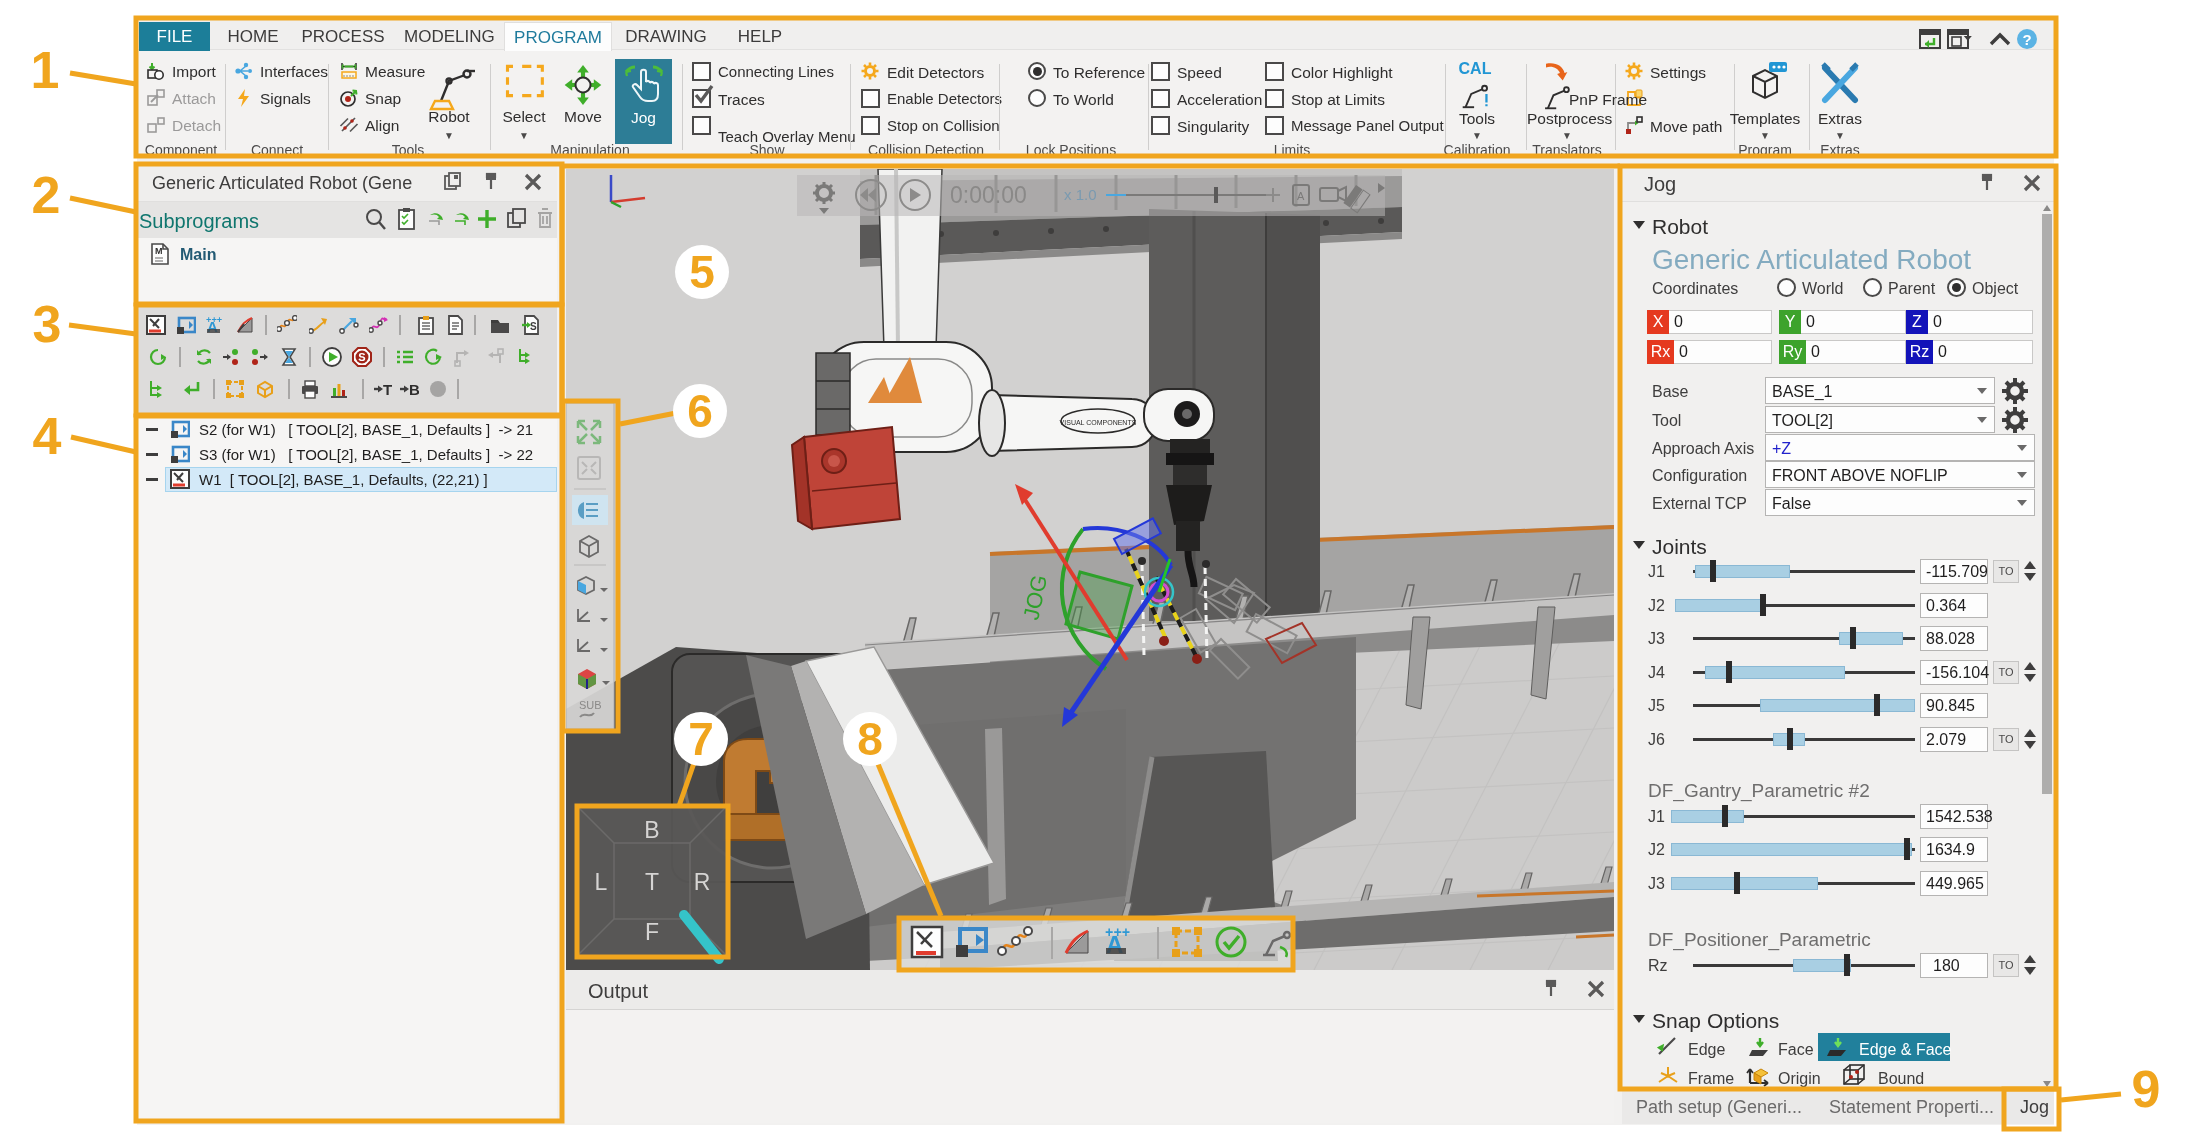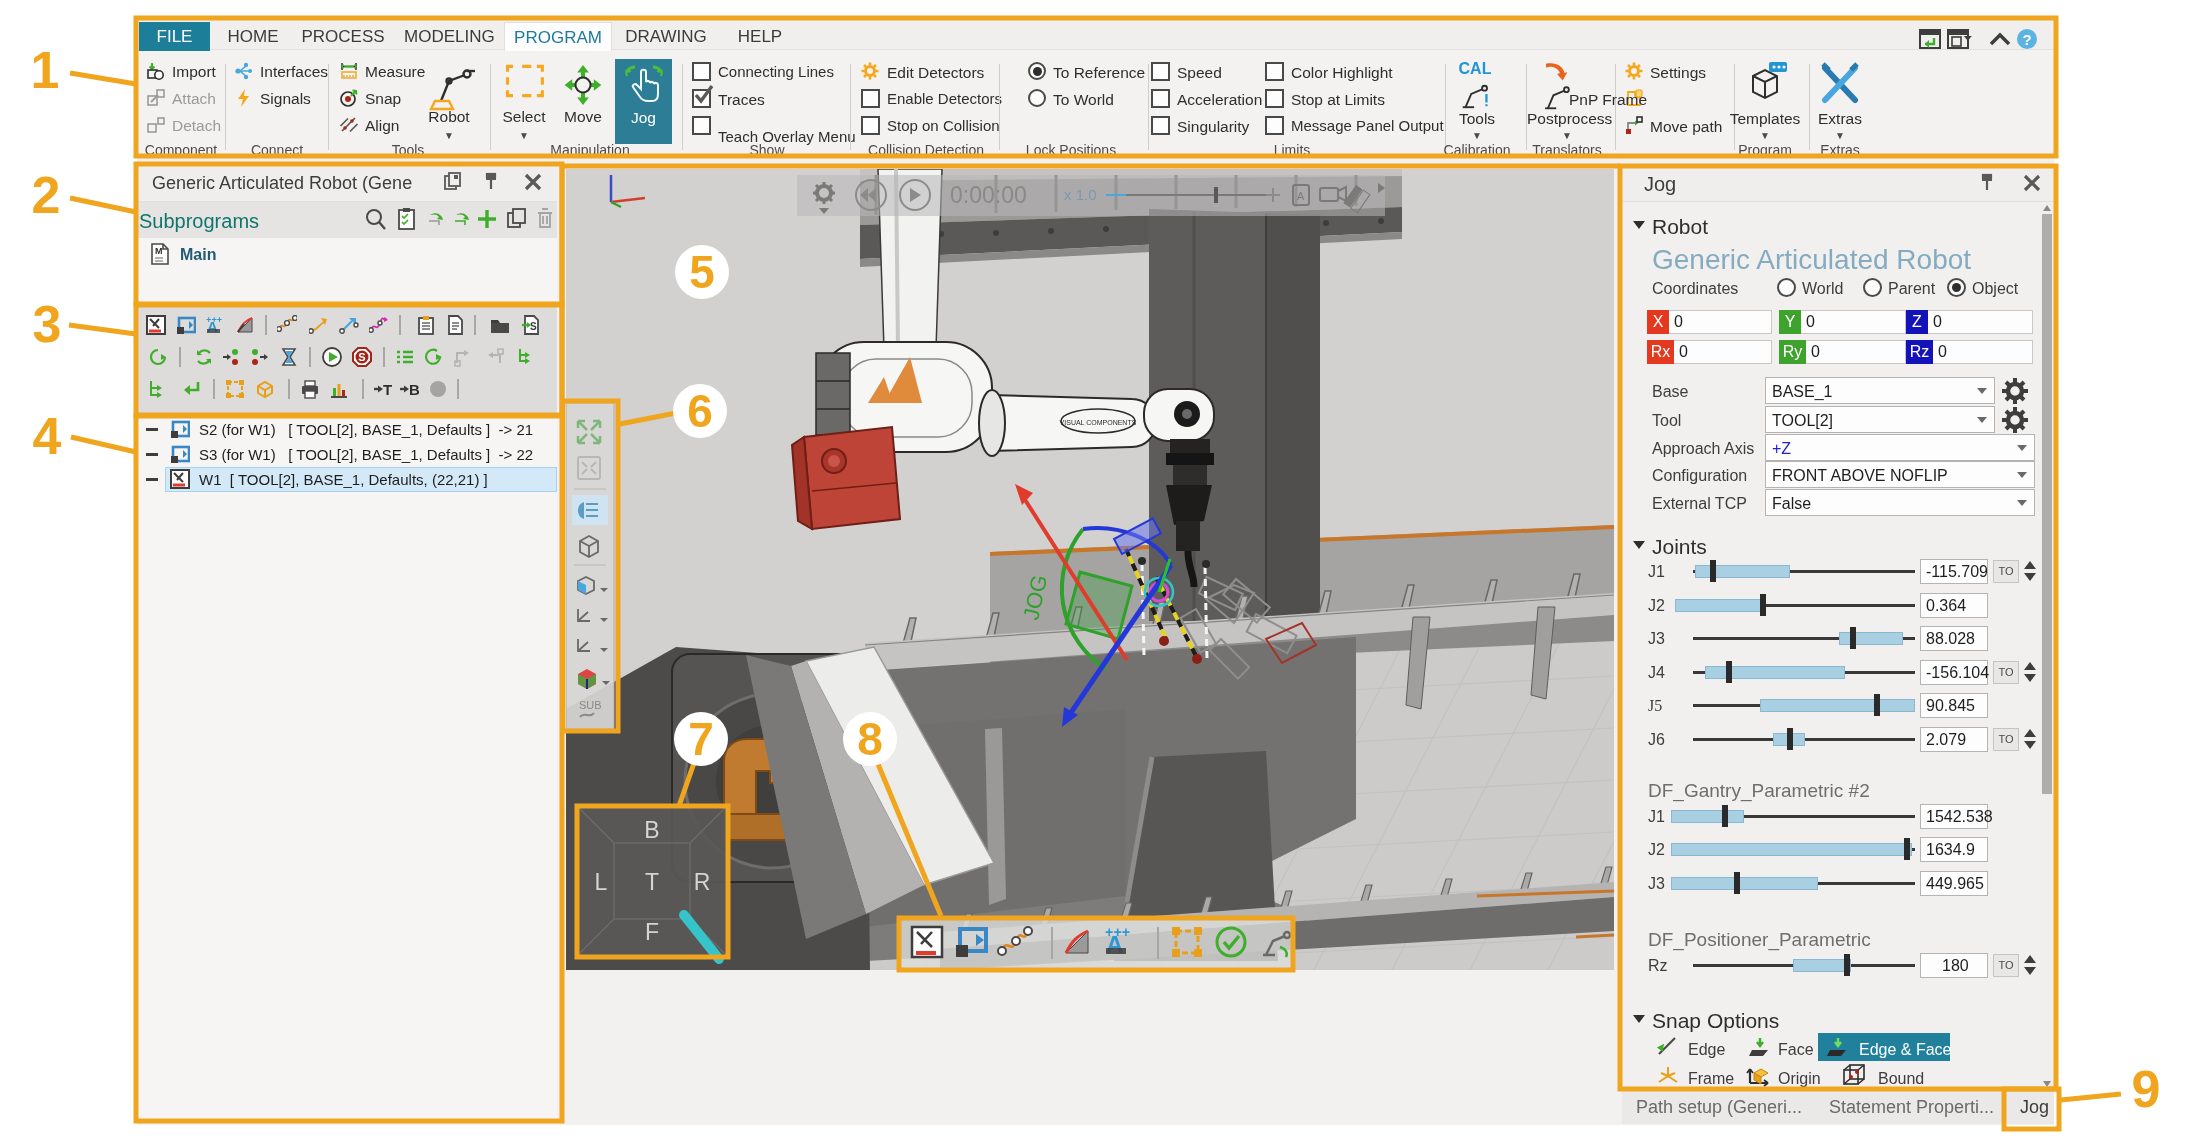--- a/index.html
+++ b/index.html
@@ -770,20 +770,31 @@
       </g>
 <g transform="translate(694,758)">
         <g stroke="#6a6969" stroke-width="2.5" fill="none">
           <path d="M6 28l7-14 12-5"></path>
           <circle cx="27" cy="8" r="3"></circle>
           <path d="M3 28h12"></path>
         </g>
         <path d="M20 20c6 2 8 6 6 10" stroke="#3fae2a" stroke-width="2.5" fill="none"></path>
       </g>
 </svg>
+<div id="output" class="abs" style="left:566px; top:970px; width:1048px; height:153px; background:#f3f2f1;">
+<div class="abs" style="left:0;top:0;width:1048px;height:40px;background:#ecebea;border-bottom:1px solid #d5d4d3;"></div>
+<div class="txt" style="left:22px;top:10px;font-size:20px;color:#3e3d3d;">Output</div>
+<svg class="abs" style="left:975px;top:9px;" width="70" height="22">
+        <g stroke="#5a5959" stroke-width="2.2">
+          <path d="M10 2v5M5 7h10M10 7v10" fill="none"></path>
+          <rect x="6" y="2" width="8" height="3" fill="#5a5959"></rect>
+        </g>
+        <path d="M48 3l14 14M62 3L48 17" stroke="#5a5959" stroke-width="3.2"></path>
+      </svg>
+</div>
 <div id="rightpanel" class="abs" style="left:1622px; top:164px; width:432px; height:925px; background:#f1f0ef;">
 <div class="abs" style="left:0;top:0;width:432px;height:38px;background:#efeeed;border-bottom:1px solid #e0dfde;"></div>
 <div class="txt" style="left:22px;top:9px;font-size:20px;color:#3e3d3d;">Jog</div>
 <svg class="abs" style="left:355px;top:9px;" width="70" height="22">
         <g stroke="#5a5959" stroke-width="2.2">
           <path d="M10 2v5M5 7h10M10 7v10" fill="none"></path>
           <rect x="6" y="2" width="8" height="3" fill="#5a5959"></rect>
         </g>
         <path d="M48 3l14 14M62 3L48 17" stroke="#5a5959" stroke-width="3.2"></path>
       </svg>
@@ -891,21 +902,21 @@
 <div class="txt" style="left:26px;top:500px;color:#3e3d3d;">J4</div>
 <div class="abs" style="left:71px;top:507px;width:222px;height:3px;background:#3a3939;"></div>
 <div class="abs" style="left:83px;top:502px;width:140px;height:13px;background:#a9cfe3;border:1px solid #8ab8d4;"></div>
 <div class="abs" style="left:104px;top:497px;width:6px;height:22px;background:#2b2a2a;"></div>
 <div class="abs" style="left:298px;top:496px;width:68px;height:25px;background:#fdfdfd;border:1px solid #b5b4b3;font-size:16px;color:#1f1e1e;line-height:23px;padding-left:5px;">-156.104</div>
 <div class="abs" style="left:371px;top:497px;width:26px;height:23px;background:#e8e7e6;border:1px solid #c5c4c3;font-size:11px;color:#4a4949;text-align:center;line-height:21px;">TO</div>
 <svg class="abs" style="left:400px;top:496px;" width="16" height="24">
         <path d="M8 2l6 8H2z" fill="#3e3d3d"></path>
         <path d="M8 22l6-8H2z" fill="#3e3d3d"></path>
       </svg>
-<div class="txt" style="left:26px;top:533px;color:#3e3d3d;font-family:Liberation Serif, serif;">J5</div>
+<div class="txt" style="left:26px;top:533px;color:#3e3d3d;">J5</div>
 <div class="abs" style="left:71px;top:540px;width:222px;height:3px;background:#3a3939;"></div>
 <div class="abs" style="left:138px;top:535px;width:155px;height:13px;background:#a9cfe3;border:1px solid #8ab8d4;"></div>
 <div class="abs" style="left:252px;top:530px;width:6px;height:22px;background:#2b2a2a;"></div>
 <div class="abs" style="left:298px;top:529px;width:68px;height:25px;background:#fdfdfd;border:1px solid #b5b4b3;font-size:16px;color:#1f1e1e;line-height:23px;padding-left:5px;">90.845</div>
 <div class="txt" style="left:26px;top:567px;color:#3e3d3d;">J6</div>
 <div class="abs" style="left:71px;top:574px;width:222px;height:3px;background:#3a3939;"></div>
 <div class="abs" style="left:151px;top:569px;width:32px;height:13px;background:#a9cfe3;border:1px solid #8ab8d4;"></div>
 <div class="abs" style="left:165px;top:564px;width:6px;height:22px;background:#2b2a2a;"></div>
 <div class="abs" style="left:298px;top:563px;width:68px;height:25px;background:#fdfdfd;border:1px solid #b5b4b3;font-size:16px;color:#1f1e1e;line-height:23px;padding-left:5px;">2.079</div>
 <div class="abs" style="left:371px;top:564px;width:26px;height:23px;background:#e8e7e6;border:1px solid #c5c4c3;font-size:11px;color:#4a4949;text-align:center;line-height:21px;">TO</div>
@@ -927,21 +938,21 @@
 <div class="txt" style="left:26px;top:711px;color:#3e3d3d;">J3</div>
 <div class="abs" style="left:71px;top:718px;width:222px;height:3px;background:#3a3939;"></div>
 <div class="abs" style="left:49px;top:713px;width:147px;height:13px;background:#a9cfe3;border:1px solid #8ab8d4;"></div>
 <div class="abs" style="left:112px;top:708px;width:6px;height:22px;background:#2b2a2a;"></div>
 <div class="abs" style="left:298px;top:707px;width:68px;height:25px;background:#fdfdfd;border:1px solid #b5b4b3;font-size:16px;color:#1f1e1e;line-height:23px;padding-left:5px;">449.965</div>
 <div class="txt" style="left:26px;top:766px;font-size:19px;color:#6f6e6e;">DF_Positioner_Parametric</div>
 <div class="txt" style="left:26px;top:793px;color:#3e3d3d;">Rz</div>
 <div class="abs" style="left:71px;top:800px;width:222px;height:3px;background:#3a3939;"></div>
 <div class="abs" style="left:171px;top:795px;width:58px;height:13px;background:#a9cfe3;border:1px solid #8ab8d4;"></div>
 <div class="abs" style="left:222px;top:790px;width:6px;height:22px;background:#2b2a2a;"></div>
-<div class="abs" style="left:298px;top:789px;width:68px;height:25px;background:#fdfdfd;border:1px solid #b5b4b3;font-size:16px;color:#1f1e1e;line-height:23px;padding-left:21px;">180</div>
+<div class="abs" style="left:298px;top:789px;width:68px;height:25px;background:#fdfdfd;border:1px solid #b5b4b3;font-size:16px;color:#1f1e1e;line-height:23px;padding-left:12px;">180</div>
 <div class="abs" style="left:371px;top:790px;width:26px;height:23px;background:#e8e7e6;border:1px solid #c5c4c3;font-size:11px;color:#4a4949;text-align:center;line-height:21px;">TO</div>
 <svg class="abs" style="left:400px;top:789px;" width="16" height="24">
         <path d="M8 2l6 8H2z" fill="#3e3d3d"></path>
         <path d="M8 22l6-8H2z" fill="#3e3d3d"></path>
       </svg>
 <svg class="abs" style="left:10px;top:849px;" width="14" height="12">
         <path d="M1 2h12L7 10z" fill="#2f2e2e"></path>
       </svg>
 <div class="txt" style="left:30px;top:845px;font-size:21px;color:#2f2e2e;">Snap Options</div>
 <svg class="abs" style="left:33px;top:872px;" width="26" height="22">

